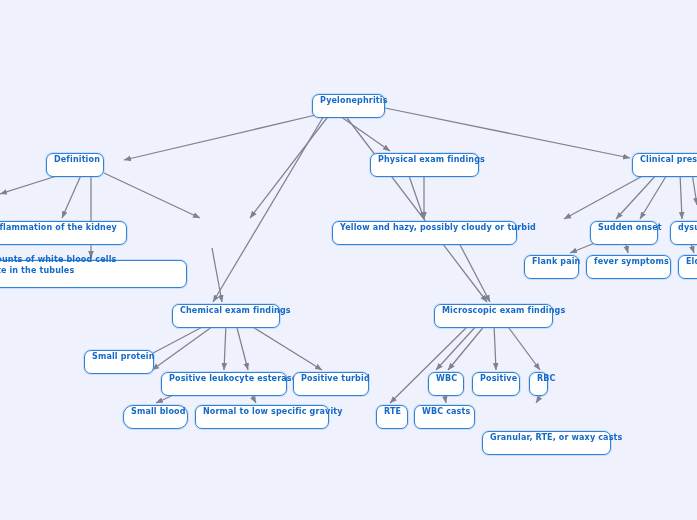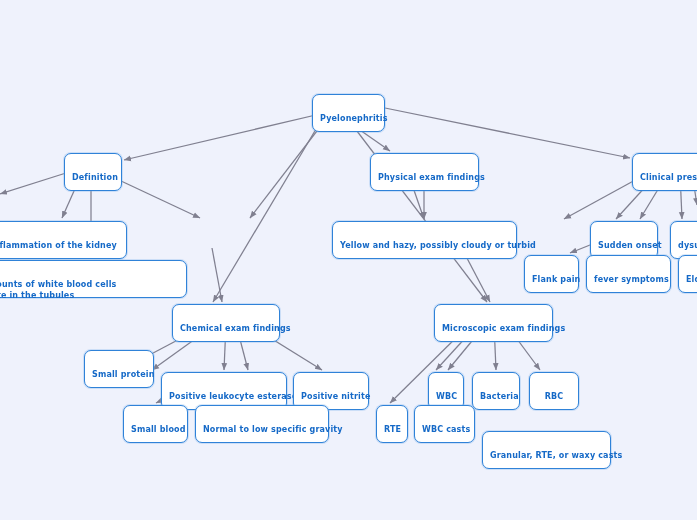--- a/index.html
+++ b/index.html
@@ -43,22 +43,22 @@
     box-sizing: border-box;
     background: #ffffff;
     border: 1.4px solid #2f82d8;
     border-radius: 7px;
     color: #1569c7;
     font-size: 8px;
     font-weight: bold;
     line-height: 11px;
     letter-spacing: 0.15px;
     display: flex;
-    align-items: flex-start;
-    padding: 18px 7px;
+    align-items: flex-end;
+    padding: 11px 7px;
     white-space: pre-line;
     box-shadow: 0 0 0 1px rgba(120,175,235,0.30);
   }
   .node.center {
     justify-content: center;
     text-align: center;
     white-space: nowrap;
   }
   .node.multiline {
     justify-content: flex-start;
@@ -116,21 +116,21 @@
         <line x1="506" y1="324" x2="540" y2="370" stroke="#808090" stroke-width="1.25" marker-end="url(#arrowhead)"></line>
         <line x1="444" y1="392" x2="446" y2="403" stroke="#808090" stroke-width="1.25" marker-end="url(#arrowhead)"></line>
         <line x1="543" y1="392" x2="536" y2="403" stroke="#808090" stroke-width="1.25" marker-end="url(#arrowhead)"></line>
       </g>
   </svg>
 
   <div id="node-layer">
       <div class="node center" style="left: 312px; top: 94px; width: 73px; height: 20px;">
         <span class="label">Pyelonephritis</span>
       </div>
-      <div class="node center" style="left: 64px; top: 153px; width: 58px; height: 21px;">
+      <div class="node center" style="left: 46px; top: 153px; width: 58px; height: 21px;">
         <span class="label">Definition</span>
       </div>
       <div class="node center" style="left: 370px; top: 153px; width: 109px; height: 20px;">
         <span class="label">Physical exam findings</span>
       </div>
       <div class="node center" style="left: 632px; top: 153px; width: 103px; height: 20px;">
         <span class="label">Clinical presentation</span>
       </div>
       <div class="node center" style="left: -49px; top: 221px; width: 176px; height: 20px;">
         <span class="label">Acute inflammation of the kidney</span>
@@ -161,35 +161,35 @@
       <div class="node center" style="left: 434px; top: 304px; width: 119px; height: 20px;">
         <span class="label">Microscopic exam findings</span>
       </div>
       <div class="node center" style="left: 84px; top: 350px; width: 70px; height: 20px;">
         <span class="label">Small protein</span>
       </div>
       <div class="node center" style="left: 161px; top: 372px; width: 126px; height: 20px;">
         <span class="label">Positive leukocyte esterase</span>
       </div>
       <div class="node center" style="left: 293px; top: 372px; width: 76px; height: 20px;">
-        <span class="label">Positive nitrite</span>
-      </div>
-      <div class="node center" style="left: 123px; top: 405px; width: 65px; height: 20px;">
+        <span class="label">Positive turbid</span>
+      </div>
+      <div class="node center" style="left: 123px; top: 405px; width: 65px; height: 20px; border-radius: 10px;">
         <span class="label">Small blood</span>
       </div>
       <div class="node center" style="left: 195px; top: 405px; width: 134px; height: 20px;">
         <span class="label">Normal to low specific gravity</span>
       </div>
       <div class="node center" style="left: 428px; top: 372px; width: 36px; height: 20px;">
         <span class="label">WBC</span>
       </div>
       <div class="node center" style="left: 472px; top: 372px; width: 48px; height: 20px;">
-        <span class="label">Bacteria</span>
-      </div>
-      <div class="node center" style="left: 529px; top: 372px; width: 50px; height: 20px;">
+        <span class="label">Positive</span>
+      </div>
+      <div class="node center" style="left: 529px; top: 372px; width: 19px; height: 20px;">
         <span class="label">RBC</span>
       </div>
       <div class="node center" style="left: 376px; top: 405px; width: 32px; height: 20px;">
         <span class="label">RTE</span>
       </div>
       <div class="node center" style="left: 414px; top: 405px; width: 61px; height: 20px;">
         <span class="label">WBC casts</span>
       </div>
       <div class="node center" style="left: 482px; top: 405px; width: 129px; height: 20px; margin-top: 26px;">
         <span class="label">Granular, RTE, or waxy casts</span>

